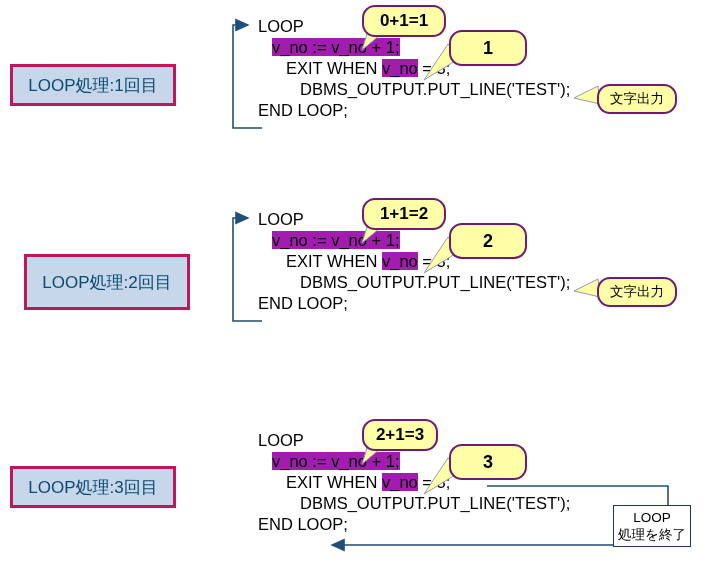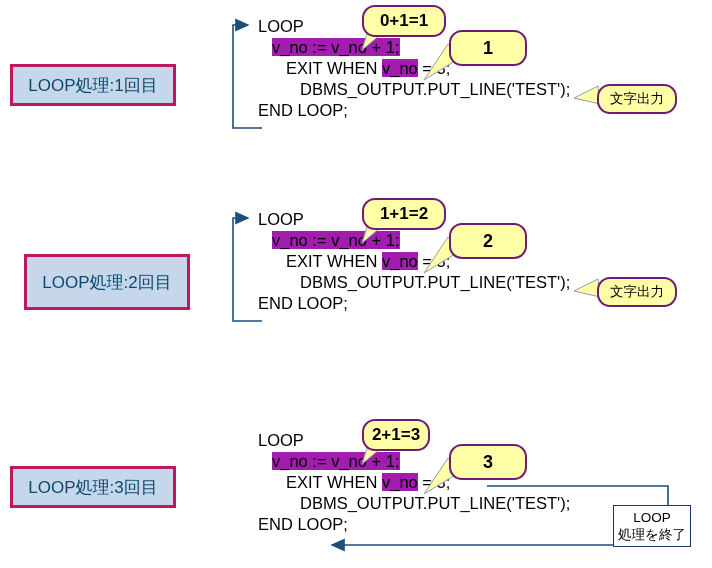--- a/index.html
+++ b/index.html
@@ -226,21 +226,21 @@
     <span>DBMS_OUTPUT.PUT_LINE('TEST');</span>
   </div>
   <div class="code-line">
     <span>END LOOP;</span>
   </div>
 </div>
 
 <svg class="tail-svg" style="left:340px; top:418px; width:60px; height:60px;" viewBox="0 0 60 60">
   <path d="M32,14 L46,26 L22,46 z" fill="#ffffa8" stroke="#8d9bb5" stroke-width="1"></path>
 </svg>
-<div class="callout bold" style="left:362px; top:419px; width:68px; height:32px; font-size:17px;">
+<div class="callout bold" style="left:362px; top:419px; width:76px; height:32px; font-size:17px;">
   <span>2+1=3</span>
 </div>
 
 <svg class="tail-svg" style="left:400px; top:444px; width:70px; height:60px;" viewBox="0 0 70 60">
   <path d="M48,14 L60,28 L24,50 z" fill="#ffffa8" stroke="#8d9bb5" stroke-width="1"></path>
 </svg>
 <div class="callout bold" style="left:449px; top:444px; width:78px; height:36px; font-size:18px;">
   <span>3</span>
 </div>
 

